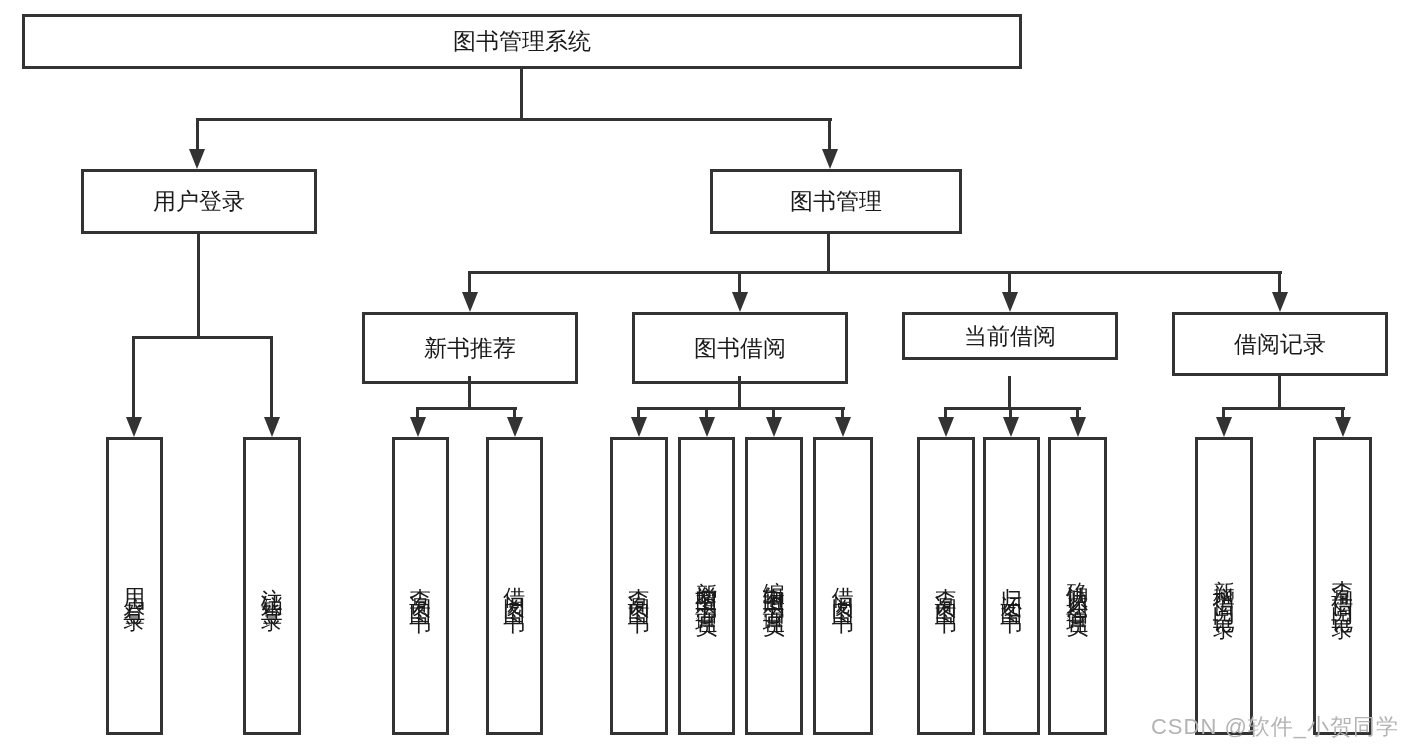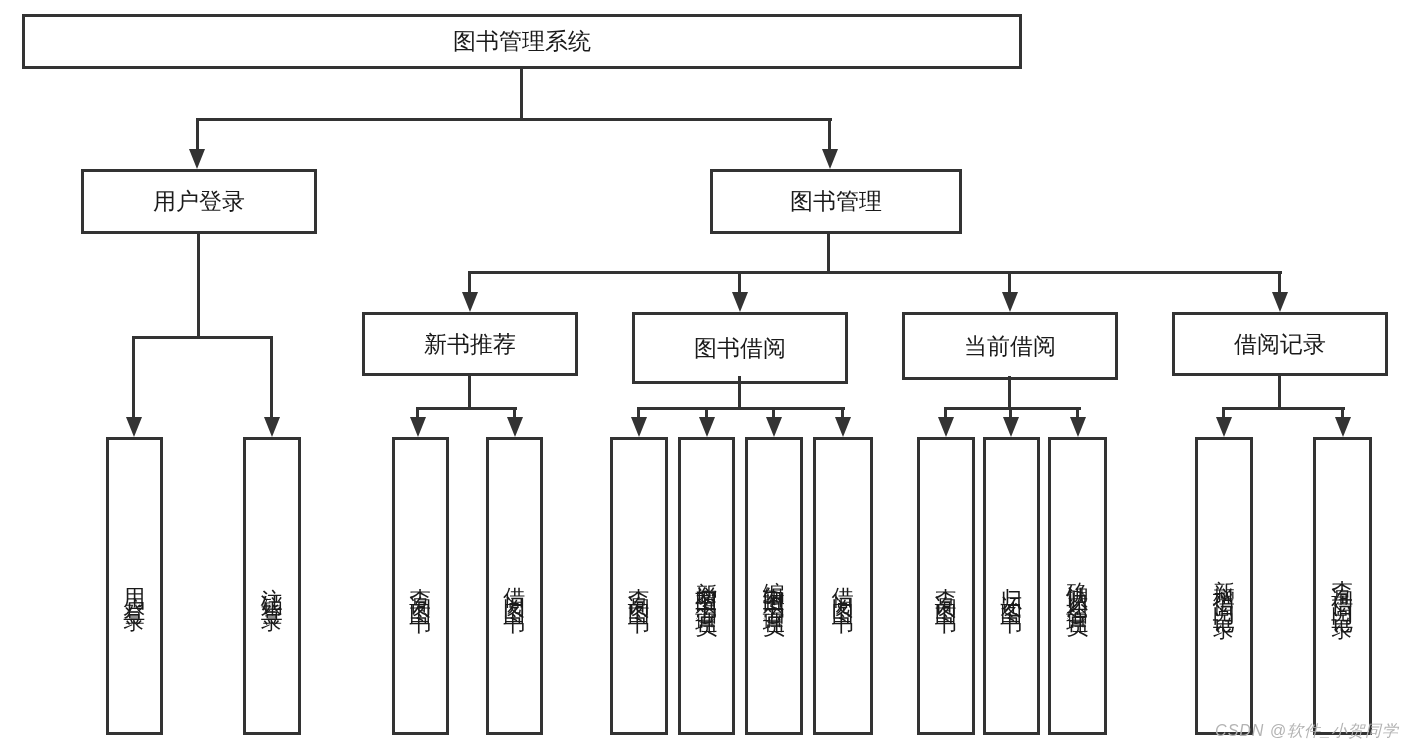--- a/index.html
+++ b/index.html
@@ -17,22 +17,22 @@
     font-size:22px;letter-spacing:8px;line-height:1.25;white-space:nowrap;
   }
   .vtext.long{letter-spacing:5px;}
   .line{position:absolute;background:#333333;}
   .arrow{
     position:absolute;width:0;height:0;
     border-left:8px solid transparent;border-right:8px solid transparent;
     border-top:20px solid #333333;
   }
   .watermark{
-    position:absolute;right:6px;bottom:5px;font-size:16px;color:#b3b3b3;
-    letter-spacing:1px;z-index:5;white-space:nowrap;font-style:italic;
+    position:absolute;right:6px;bottom:5px;font-size:22px;color:#b3b3b3;
+    letter-spacing:1px;z-index:5;white-space:nowrap;
   }
 </style>
 </head>
 <body>
 
 <div class="canvas">
 
   <div class="box" style="left:22px;top:14px;width:1000px;height:55px">
     <span class="htext">图书管理系统</span>
   </div>
@@ -62,27 +62,27 @@
   <div class="line" style="left:468px;top:271px;width:814px;height:3px"></div>
   <div class="line" style="left:468px;top:271px;width:3px;height:25px"></div>
   <div class="line" style="left:738px;top:271px;width:3px;height:25px"></div>
   <div class="line" style="left:1008px;top:271px;width:3px;height:25px"></div>
   <div class="line" style="left:1278px;top:271px;width:3px;height:25px"></div>
   <div class="arrow" style="left:462px;top:292px"></div>
   <div class="arrow" style="left:732px;top:292px"></div>
   <div class="arrow" style="left:1002px;top:292px"></div>
   <div class="arrow" style="left:1272px;top:292px"></div>
 
-  <div class="box" style="left:362px;top:312px;width:216px;height:64px">
+  <div class="box" style="left:362px;top:312px;width:216px;height:72px">
     <span class="htext">新书推荐</span>
   </div>
   <div class="box" style="left:632px;top:312px;width:216px;height:72px">
     <span class="htext">图书借阅</span>
   </div>
-  <div class="box" style="left:902px;top:312px;width:216px;height:68px">
+  <div class="box" style="left:902px;top:312px;width:216px;height:48px">
     <span class="htext">当前借阅</span>
   </div>
   <div class="box" style="left:1172px;top:312px;width:216px;height:64px">
     <span class="htext">借阅记录</span>
   </div>
 
   <div class="line" style="left:468px;top:376px;width:3px;height:34px"></div>
   <div class="line" style="left:416px;top:407px;width:101px;height:3px"></div>
   <div class="line" style="left:416px;top:407px;width:3px;height:14px"></div>
   <div class="line" style="left:513px;top:407px;width:3px;height:14px"></div>

